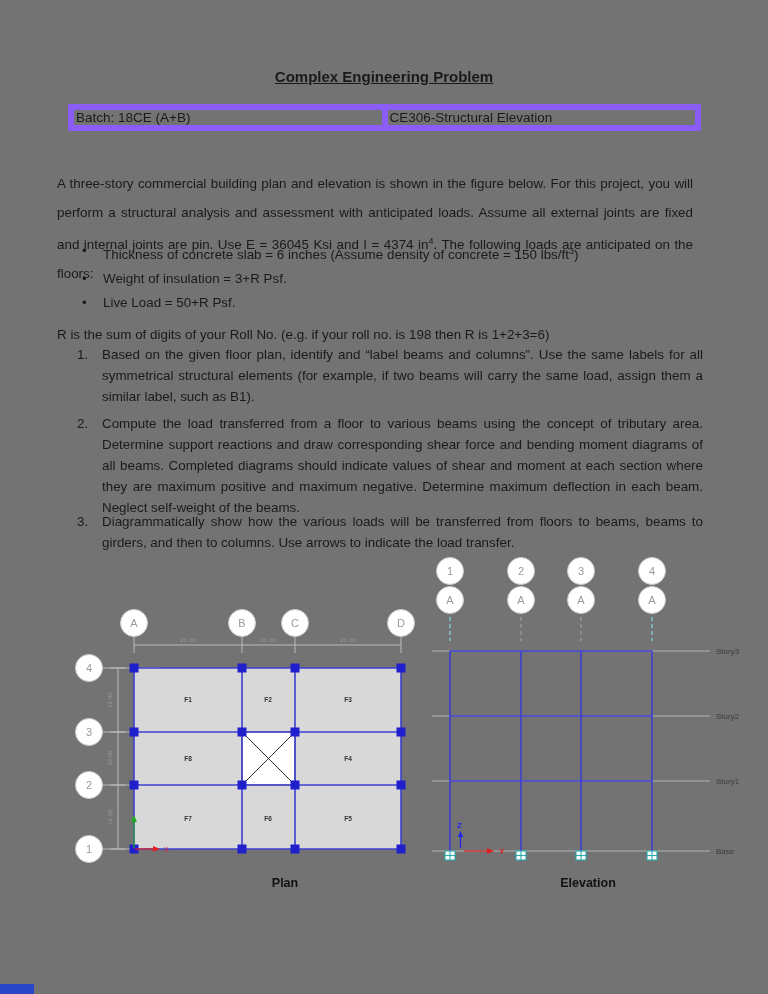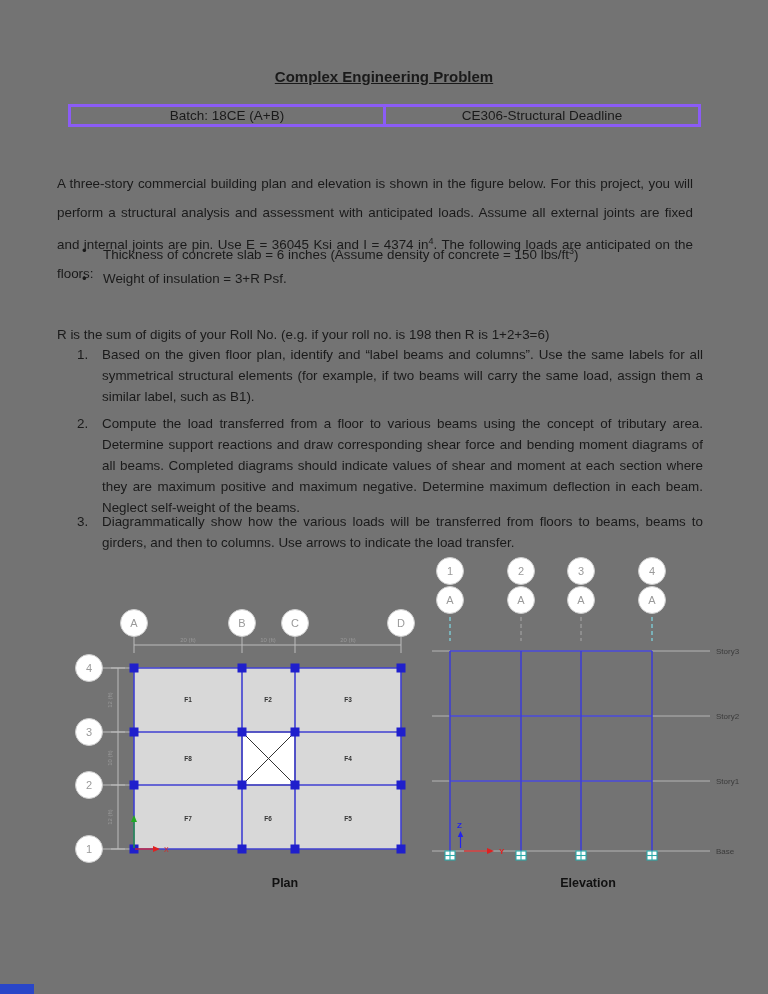--- a/index.html
+++ b/index.html
@@ -10,21 +10,21 @@
   }
   .title {
     position:absolute; top:68px; left:0; width:768px; text-align:center;
     font-size:15px; font-weight:bold; text-decoration:underline;
   }
   table.info {
     position:absolute; top:104px; left:68px; width:633px;
     border-collapse:collapse; table-layout:fixed;
   }
   table.info td {
-    border:3px solid #8b5cf6; height:20px; text-align:center;
+    border:6px solid #8b5cf6; height:20px; text-align:left;
     font-size:13.5px; padding:0 2px; vertical-align:middle;
   }
   .para { position:absolute; left:57px; width:636px; font-size:13.4px; line-height:29px; }
   .justify { text-align:justify; }
   sup { font-size:9px; }
   ul.loads { position:absolute; left:82px; top:239px; list-style:none; }
   ul.loads li { font-size:13.4px; line-height:24px; padding-left:21px; position:relative; }
   ul.loads li::before { content:"\2022"; position:absolute; left:0; top:0; }
   .task { position:absolute; left:77px; width:626px; display:flex; }
   .task .num { width:25px; flex:0 0 25px; font-size:13.4px; line-height:21px; }
@@ -46,30 +46,31 @@
 <body>
 
 <div class="page">
 
   <div class="title">Complex Engineering Problem</div>
 
   <table class="info">
     <tbody>
         <tr>
       <td>Batch: 18CE (A+B)</td>
-      <td>CE306-Structural Deadline</td>
+      <td>CE306-Structural Elevation</td>
     </tr>
   </tbody>
     </table>
 
   <p class="para justify" style="top:169px;"><span>A three-story commercial building plan and elevation is shown in the figure below. For this project, you will perform a structural analysis and assessment with anticipated loads. Assume all external joints are fixed and internal joints are pin. Use E = 36045 Ksi and I = 4374 in</span><sup>4</sup><span>. The following loads are anticipated on the floors:</span></p>
 
   <ul class="loads">
     <li><span>Thickness of concrete slab = 6 inches (Assume density of concrete = 150 lbs/ft</span><sup>3</sup><span>)</span></li>
     <li>Weight of insulation = 3+R Psf.</li>
+    <li>Live Load = 50+R Psf.</li>
   </ul>
 
   <p class="para" style="top:320px;">R is the sum of digits of your Roll No. (e.g. if your roll no. is 198 then R is 1+2+3=6)</p>
 
   <div class="task" style="top:344px;">
     <div class="num">1.</div>
     <div class="txt justify">Based on the given floor plan, identify and “label beams and columns”. Use the same labels for all symmetrical structural elements (for example, if two beams will carry the same load, assign them a similar label, such as B1).</div>
   </div>
   <div class="task" style="top:413px;">
     <div class="num">2.</div>

